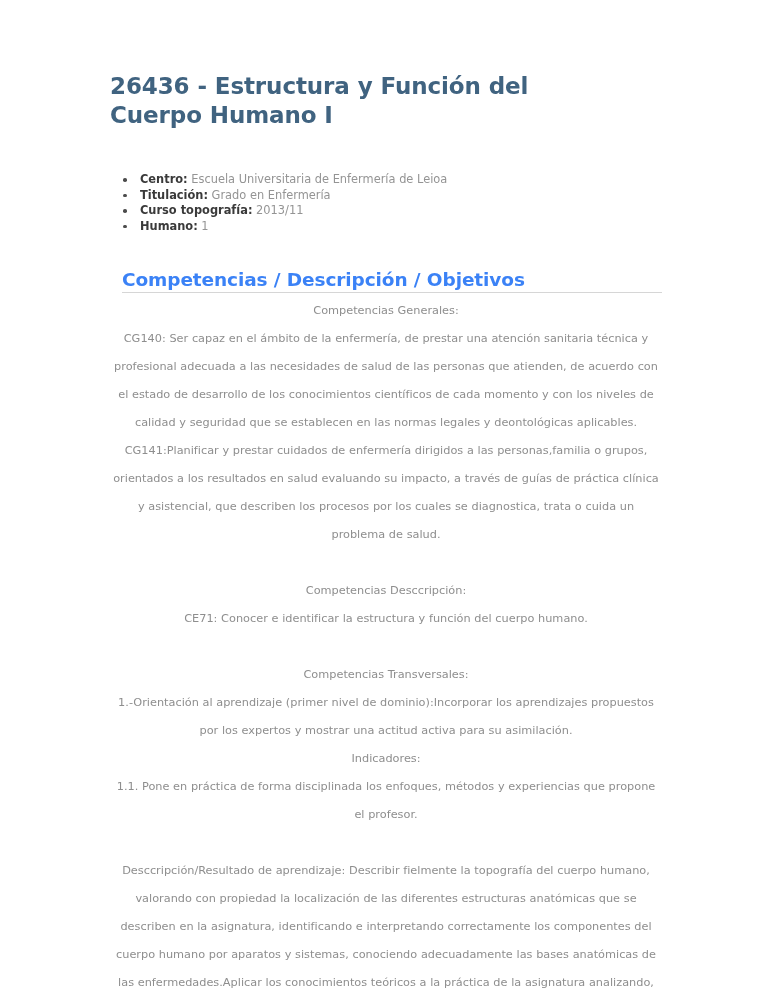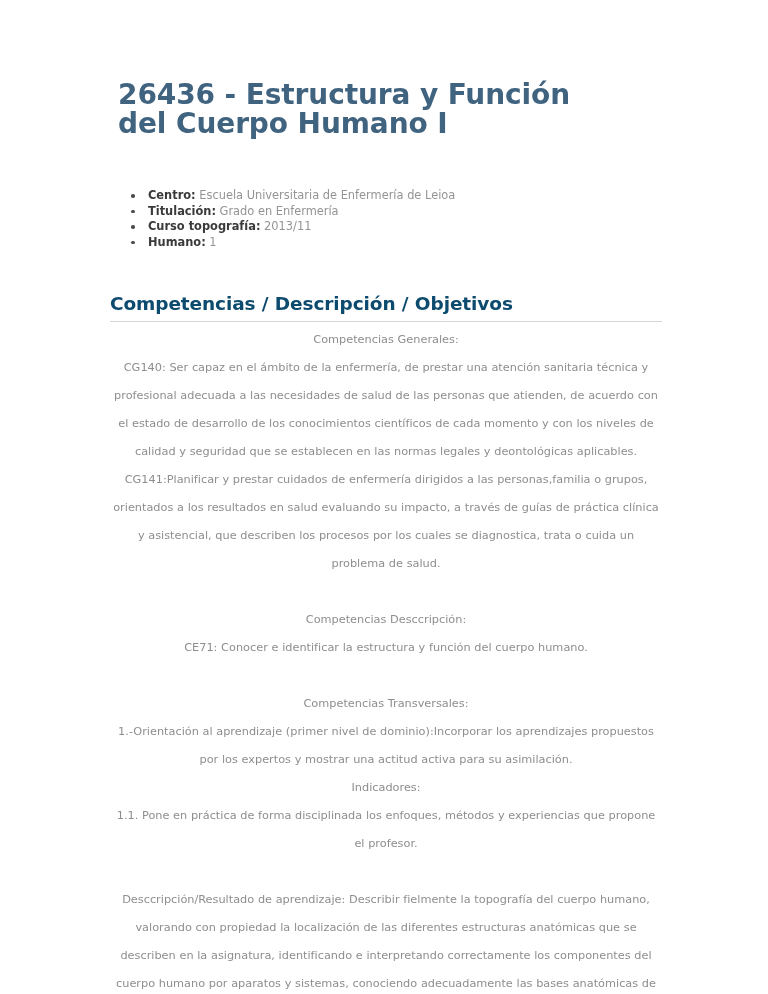--- a/index.html
+++ b/index.html
@@ -25,33 +25,33 @@
   }
   .content {
     position: absolute;
     left: 110px;
     top: 72px;
     width: 552px;
   }
 
   
   .doc-title {
-    font-size: 28px;
+    font-size: 23px;
     line-height: 29px;
     font-weight: bold;
     color: #406380;
-    margin: 8px;
+    margin: 0;
     letter-spacing: -0.1px;
     max-width: 480px;
   }
 
   
   .meta-list {
     list-style: none;
-    margin: 16px;
+    margin: 8px;
     padding: 0;
     position: relative;
     top: 34px;
   }
   .meta-list li {
     position: relative;
     padding-left: 22px;
     font-size: 11.4px;
     line-height: 15.5px;
     color: #8d8d8d;
@@ -77,23 +77,22 @@
 
   
   .section {
     position: relative;
     top: 60px;
   }
   .section-title {
     font-size: 18.5px;
     line-height: 24px;
     font-weight: bold;
-    color: #0c4a6e;
-    margin: 0 0 4px 0;
-    padding-bottom: 5px;
+    color: #3b82f6;
+    margin: 0 0 4px 12px;
     border-bottom: 1px solid #d6d6d6;
     letter-spacing: -0.1px;
   }
 
   
   .body-block {
     margin: 0;
     padding: 0;
   }
   .para {

